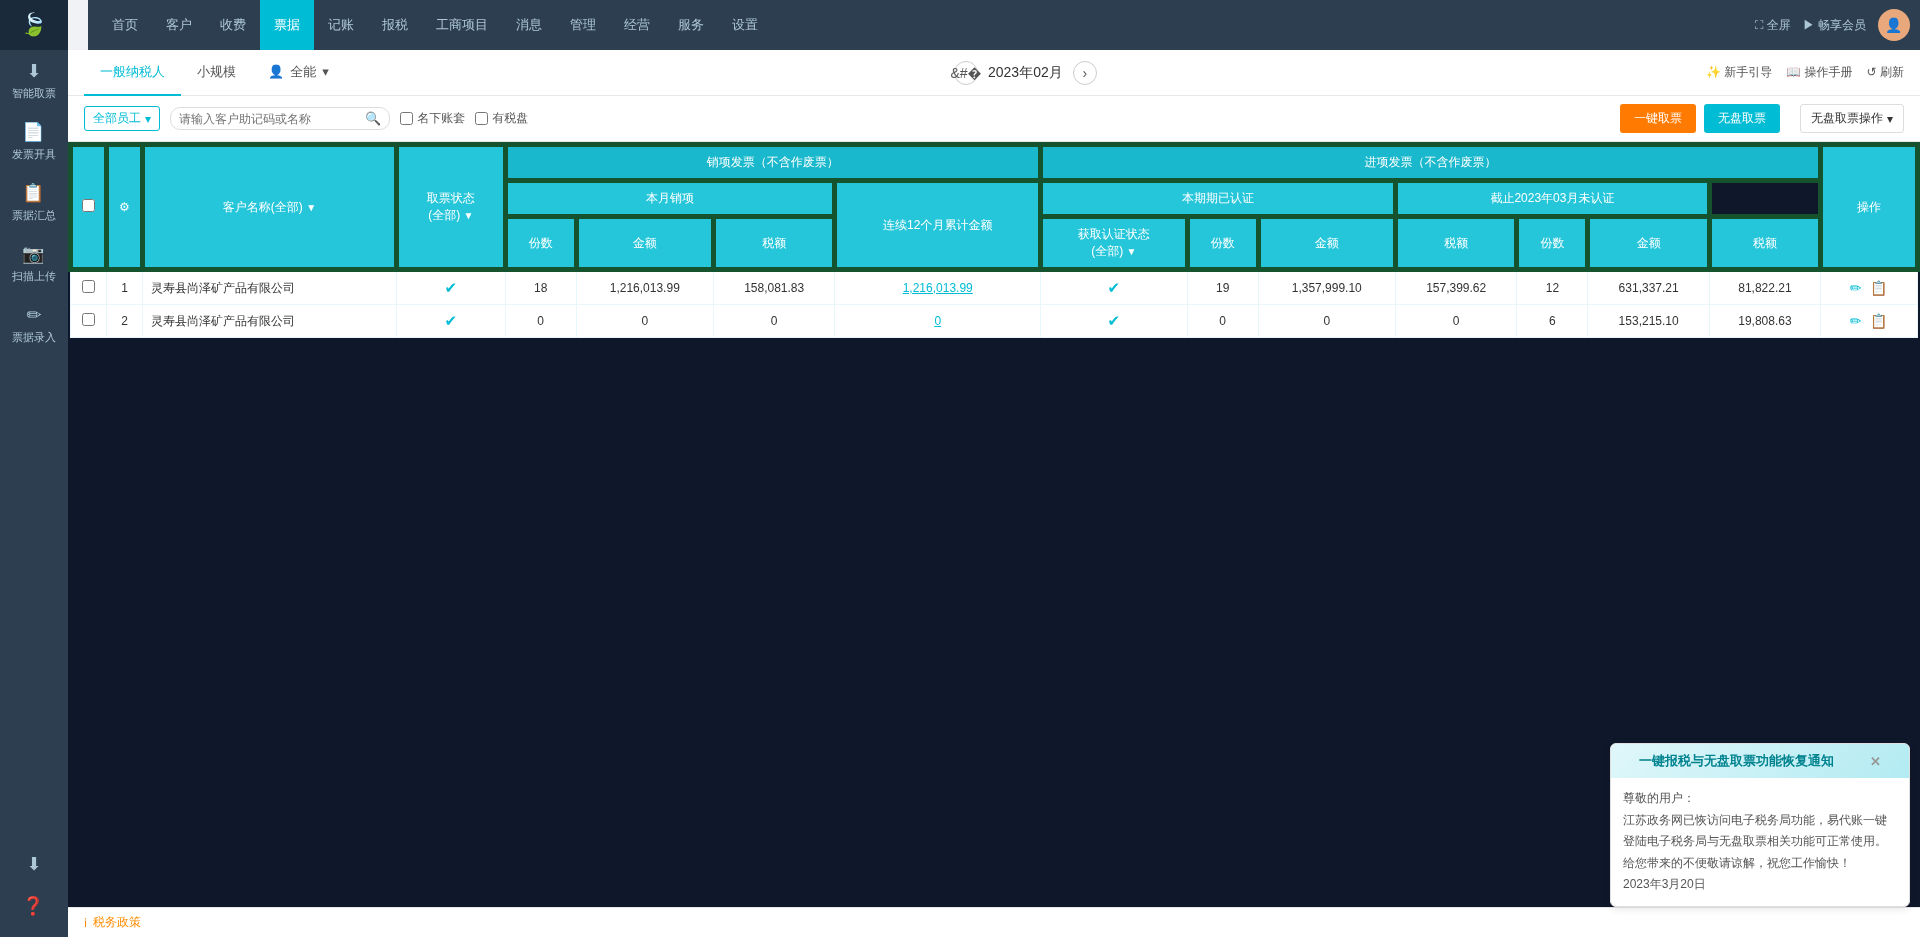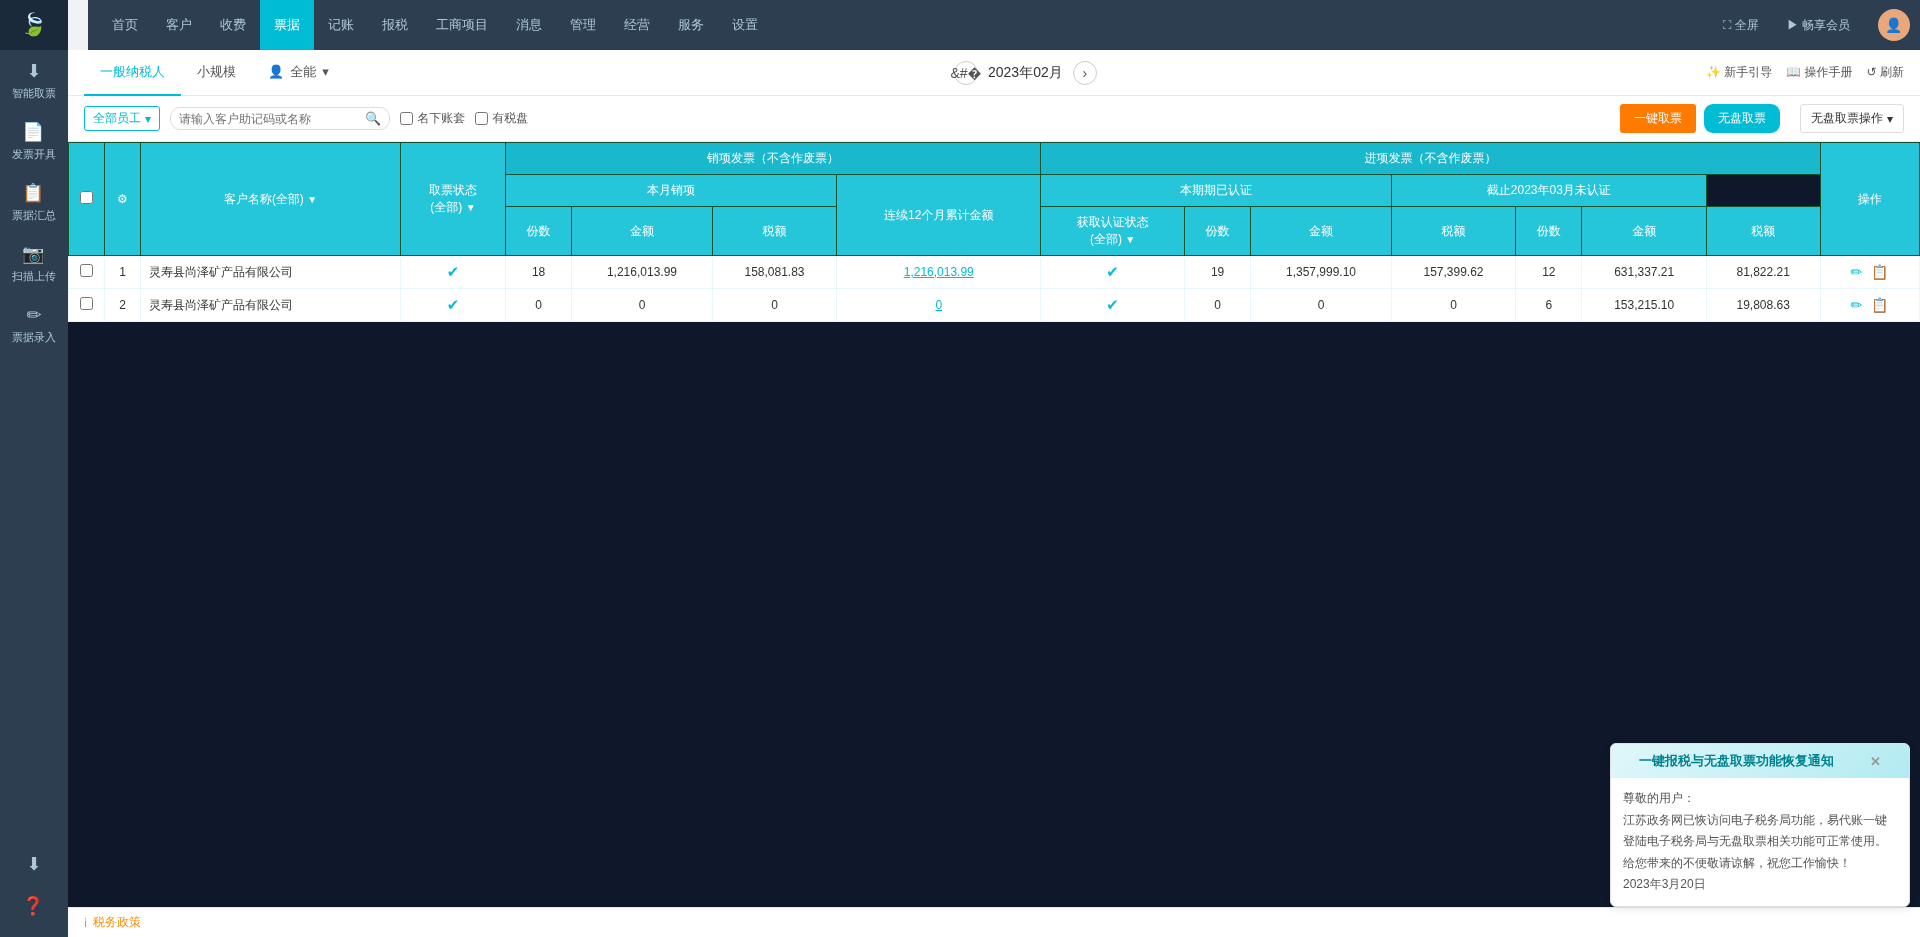--- a/index.html
+++ b/index.html
@@ -169,21 +169,21 @@
       border: none;
       border-radius: 3px;
       padding: 5px 14px;
       cursor: pointer;
       font-size: 12px;
     }
     .btn-teal {
       background: #00bcd4;
       color: #fff;
       border: none;
-      border-radius: 9px;
+      border-radius: 3px;
       padding: 5px 14px;
       cursor: pointer;
       font-size: 12px;
     }
     .btn-dropdown {
       background: #fff;
       color: #333;
       border: 1px solid #ddd;
       border-radius: 3px;
       padding: 5px 10px;
@@ -193,21 +193,21 @@
     }
 
     
     .table-wrap { flex: 1; overflow: auto; padding: 0; }
     table { width: 100%; border-collapse: collapse; font-size: 12px; }
     thead tr th {
       background: #26c6da;
       color: #fff;
       padding: 7px 8px;
       text-align: center;
-      border: 1px solid #14532d;
+      border: 5px solid #14532d;
       font-weight: normal;
       white-space: nowrap;
     }
     .th-group {
       background: #1ab8cc !important;
     }
     tbody tr td {
       padding: 7px 8px;
       text-align: center;
       border: 1px solid #e8f7f9;
@@ -262,21 +262,21 @@
       align-items: center;
       gap: 6px;
       flex-shrink: 0;
     }
 
     
     .topright-actions {
       margin-left: auto;
       display: flex;
       align-items: center;
-      gap: 28px;
+      gap: 12px;
       font-size: 12px;
       color: #adc6d8;
     }
     .topright-actions span { cursor: pointer; }
   </style>
 </head>
 <body>
 
 <div class="sidebar">
   <div class="sidebar-logo">

